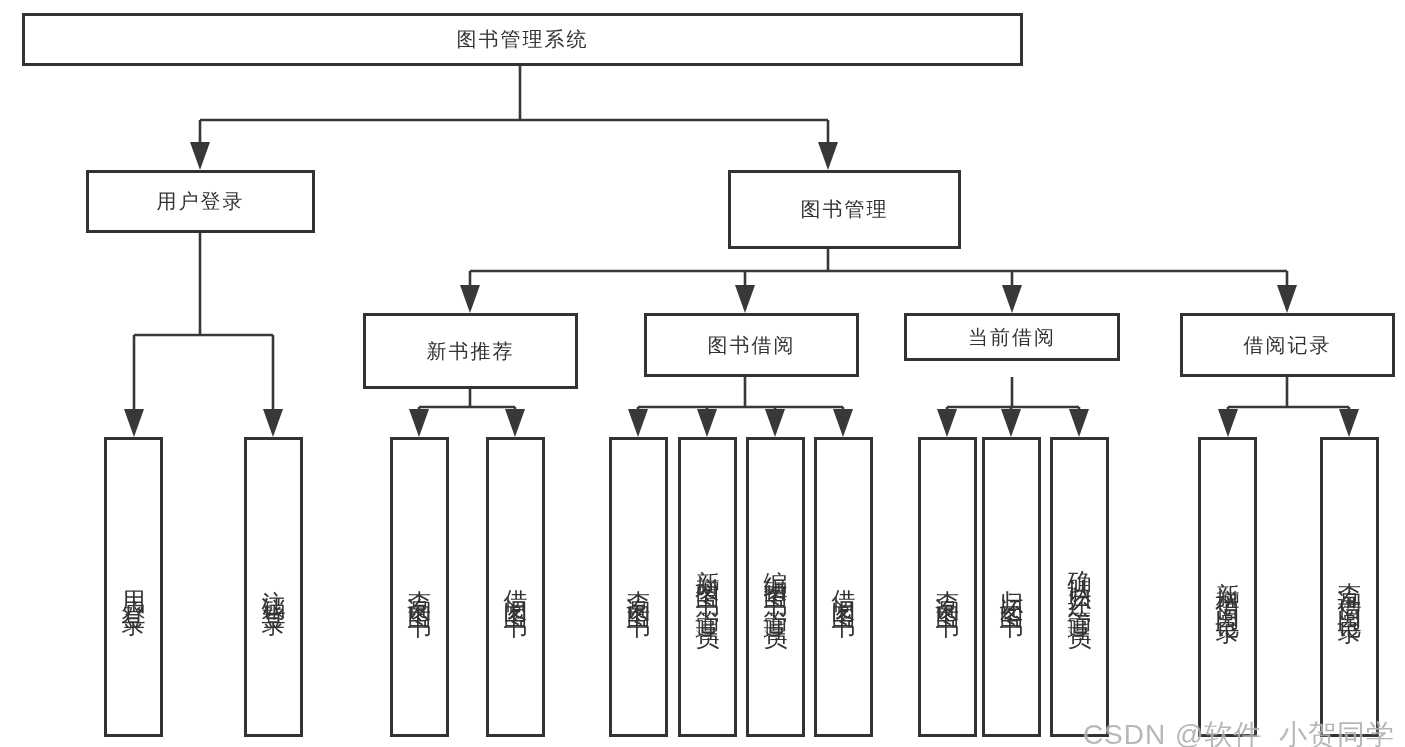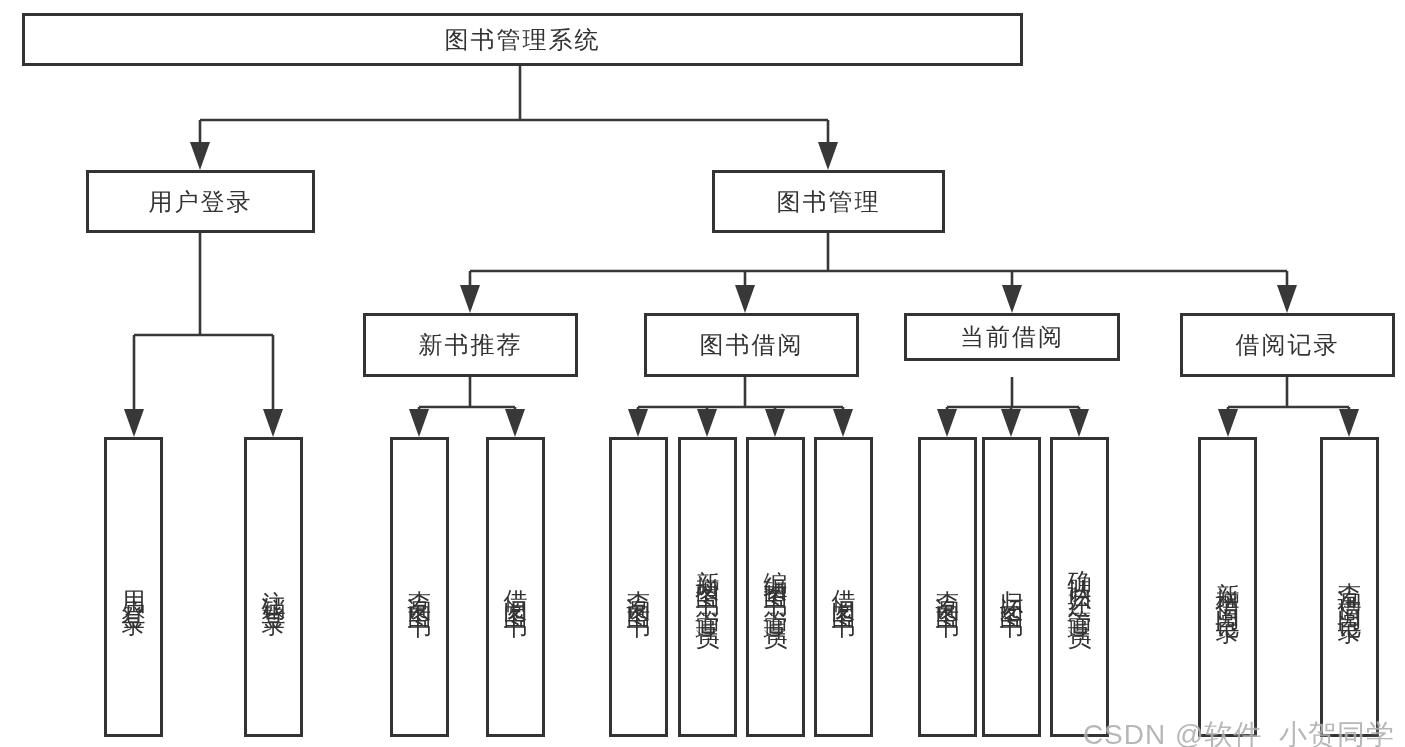--- a/index.html
+++ b/index.html
@@ -37,21 +37,21 @@
   .node{
     position:absolute;
     background:var(--bg);
     border:3px solid var(--border);
     display:flex;
     align-items:center;
     justify-content:center;
     color:var(--text);
   }
   .box-h .lbl{
-    font-size:24px;
+    font-size:20px;
     letter-spacing:2px;
     white-space:nowrap;
     color:var(--text);
   }
   .box-v .vlbl{
     writing-mode:vertical-rl;
     text-orientation:mixed;
     font-size:24px;
     letter-spacing:8px;
     line-height:1;
@@ -107,25 +107,25 @@
     </g>
   </svg>
 
   <div class="node box-h" style="left:22px;top:13px;width:1001px;height:53px">
     <span class="lbl">图书管理系统</span>
   </div>
 
   <div class="node box-h" style="left:86px;top:170px;width:229px;height:63px">
     <span class="lbl">用户登录</span>
   </div>
-  <div class="node box-h" style="left:712px;top:170px;width:233px;height:63px">
+  <div class="node box-h" style="left:728px;top:170px;width:233px;height:79px">
     <span class="lbl">图书管理</span>
   </div>
 
-  <div class="node box-h" style="left:363px;top:313px;width:215px;height:64px">
+  <div class="node box-h" style="left:363px;top:313px;width:215px;height:76px">
     <span class="lbl">新书推荐</span>
   </div>
   <div class="node box-h" style="left:644px;top:313px;width:215px;height:64px">
     <span class="lbl">图书借阅</span>
   </div>
   <div class="node box-h" style="left:904px;top:313px;width:216px;height:48px">
     <span class="lbl">当前借阅</span>
   </div>
   <div class="node box-h" style="left:1180px;top:313px;width:215px;height:64px">
     <span class="lbl">借阅记录</span>

